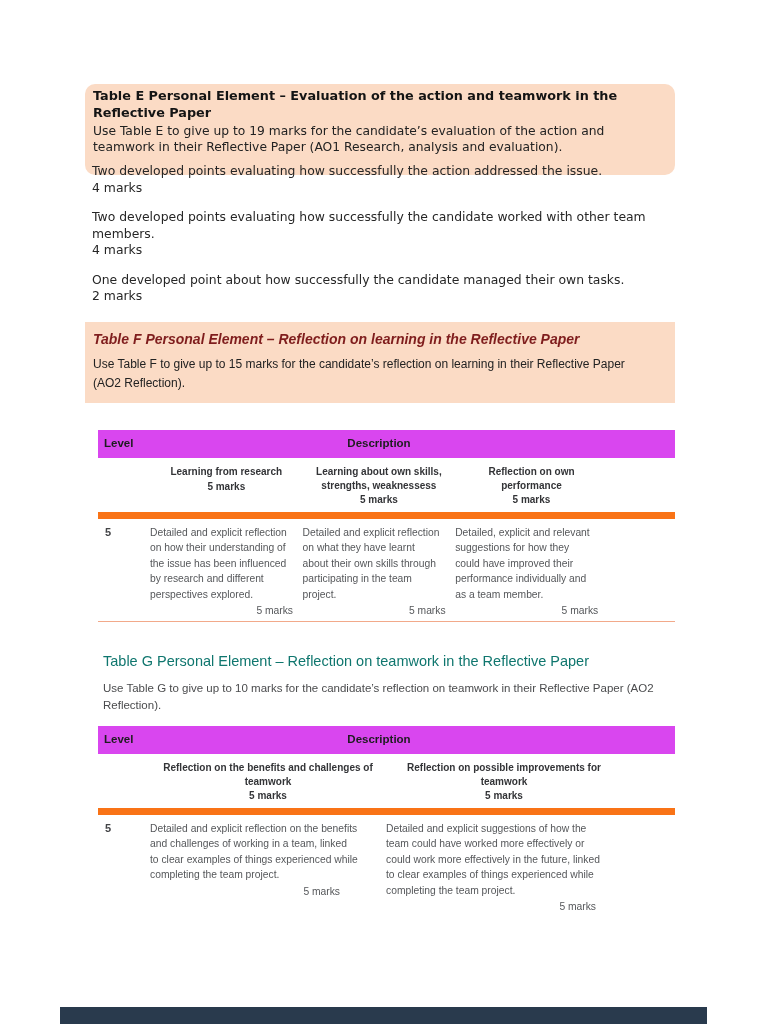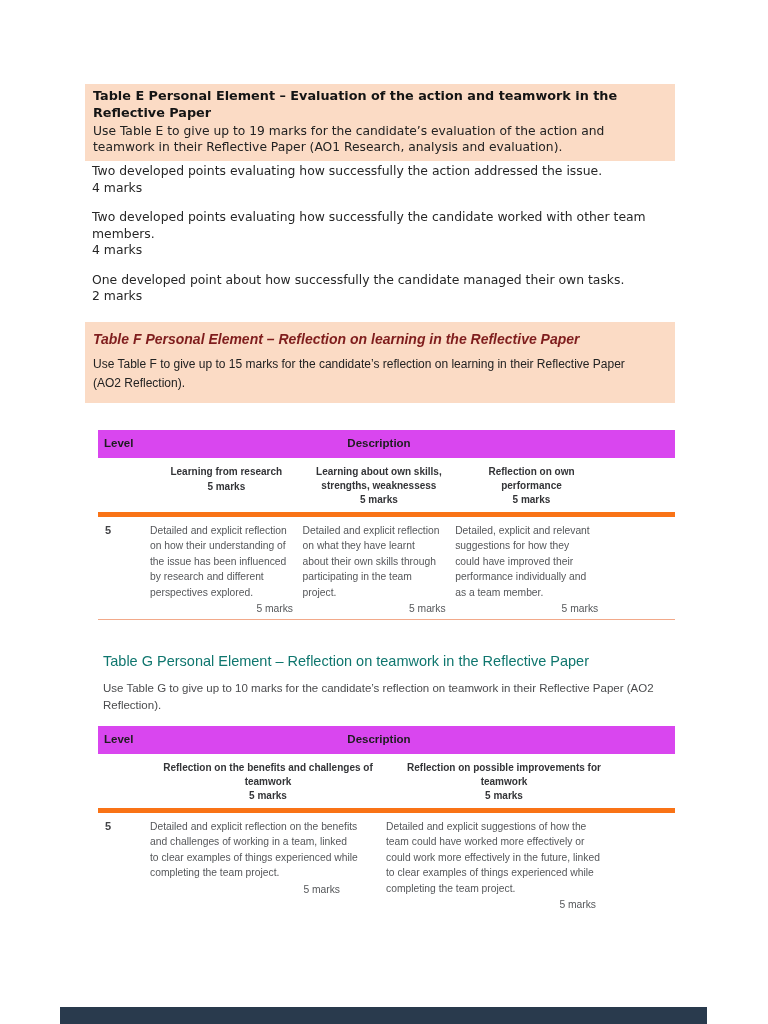--- a/index.html
+++ b/index.html
@@ -2,42 +2,42 @@
 <html><head>
 <meta charset="utf-8">
 <style>
   html,body{margin:0;padding:0;background:#ffffff;}
   .page{position:relative;width:768px;height:1024px;background:#ffffff;overflow:hidden;
         font-family:"Liberation Sans",sans-serif;}
   .pre{white-space:pre-line;}
 
   
   .block-e{position:absolute;left:85px;top:84px;width:590px;box-sizing:border-box;
-           background:#fbdbc5;padding:4px 9px 6px 8px;font-family:"DejaVu Sans",sans-serif;}
+           background:#fbdbc5;padding:4px 9px 20px 8px;font-family:"DejaVu Sans",sans-serif;border-radius:10px;}
   .block-e .ttl{font-weight:bold;font-size:12.8px;line-height:16.5px;color:#141414;}
   .block-e .bdy{font-size:12.3px;line-height:15.5px;color:#222222;margin-top:3px;}
 
   
   .criteria{position:absolute;left:92px;top:163px;width:610px;
             font-family:"DejaVu Sans",sans-serif;font-size:12.4px;line-height:16.5px;color:#262626;}
   .crit{margin-bottom:13px;}
 
   
   .block-f{position:absolute;left:85px;top:322px;width:590px;box-sizing:border-box;
            background:#fbdbc5;padding:9px 8px 11px 8px;}
   .block-f .ttl{font-weight:bold;font-size:14px;line-height:16px;color:#7f1d1d;font-style:italic;}
   .block-f .bdy{margin-top:8px;font-size:12px;line-height:18.5px;color:#222222;}
 
   
   .rtable{position:absolute;left:98px;width:577px;color:#55575a;}
   .thead{height:28px;background:#d946ef;position:relative;color:#1d1d1f;}
   .thead .lvl{position:absolute;left:6px;top:7px;font-weight:bold;font-size:11.5px;}
   .thead .desc{position:absolute;left:52px;top:7px;width:458px;text-align:center;
                font-weight:bold;font-size:11.5px;}
-  .subrow{border-bottom:5px solid #f97316;padding:7px 0 5px;}
+  .subrow{border-bottom:7px solid #f97316;padding:7px 0 5px;}
   .cols{margin-left:52px;display:flex;}
   .colhead{text-align:center;color:#333437;font-weight:bold;font-size:10px;line-height:13.5px;}
   .colhead .cmarks{margin-top:1px;}
   .bodyrow{position:relative;padding:6px 0 5px;}
   .lvlv{position:absolute;left:7px;top:7px;font-weight:bold;font-size:11px;color:#434447;}
   .ctext{font-size:10.3px;line-height:15.5px;}
   .cellmarks{text-align:right;font-size:10.3px;margin-top:3px;}
 
   
   .tf{top:430px;}

